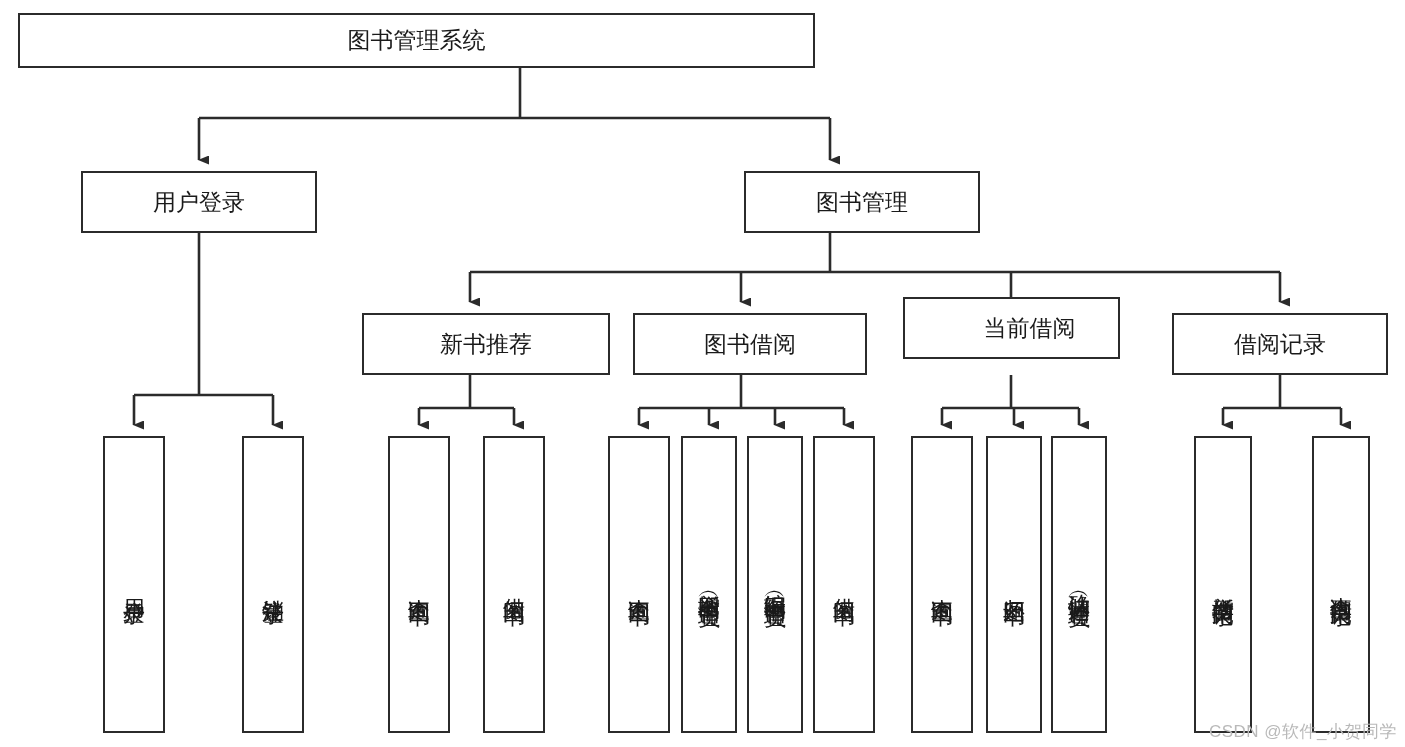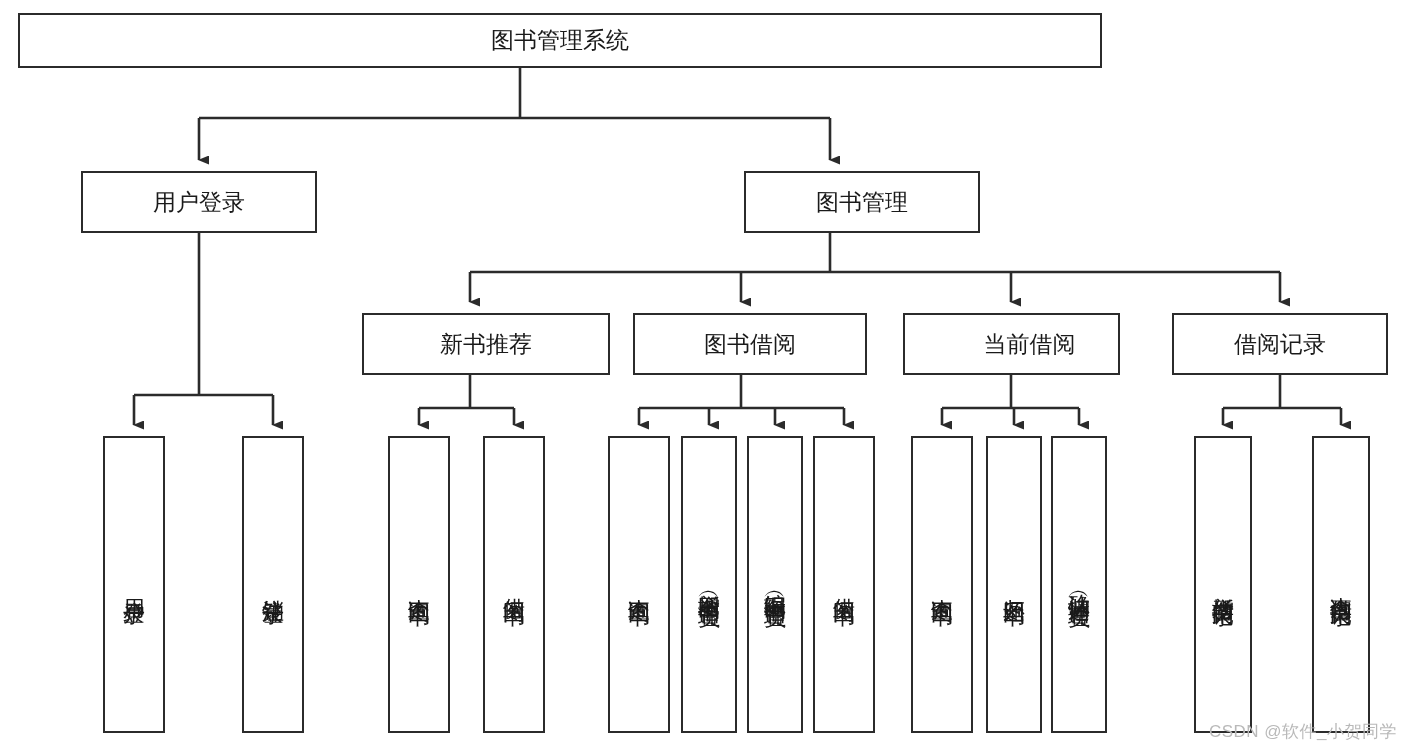--- a/index.html
+++ b/index.html
@@ -126,38 +126,38 @@
     </g>
 
     <g stroke="#2b2b2b" stroke-width="2.6" fill="none">
       <path d="M1280,375 L1280,408"></path>
       <path d="M1223,408 L1341,408"></path>
       <path d="M1223,408 L1223,425" marker-end="url(#arrowhead)"></path>
       <path d="M1341,408 L1341,425" marker-end="url(#arrowhead)"></path>
     </g>
   </svg>
 
-  <div class="node-box horizontal" style="left: 18px; top: 13px; width: 1084px; height: 55px;">
+  <div class="node-box horizontal" style="left: 18px; top: 13px; width: 797px; height: 55px;">
     <span class="node-label">图书管理系统</span>
   </div>
 
   <div class="node-box horizontal" style="left: 81px; top: 171px; width: 236px; height: 62px;">
     <span class="node-label">用户登录</span>
   </div>
   <div class="node-box horizontal" style="left: 712px; top: 171px; width: 236px; height: 62px; margin-left: 32px;">
     <span class="node-label">图书管理</span>
   </div>
 
   <div class="node-box horizontal" style="left: 362px; top: 313px; width: 248px; height: 62px;">
     <span class="node-label">新书推荐</span>
   </div>
   <div class="node-box horizontal" style="left: 633px; top: 313px; width: 234px; height: 62px;">
     <span class="node-label">图书借阅</span>
   </div>
-  <div class="node-box horizontal" style="left: 903px; top: 313px; width: 217px; height: 62px; padding-left: 36px;">
+  <div class="node-box horizontal" style="left: 903px; top: 297px; width: 217px; height: 62px; padding-left: 36px;">
     <span class="node-label">当前借阅</span>
   </div>
   <div class="node-box horizontal" style="left: 1172px; top: 313px; width: 216px; height: 62px;">
     <span class="node-label">借阅记录</span>
   </div>
 
   <div class="node-box vertical" style="left: 103px; top: 436px; width: 62px; height: 297px;">
     <span class="node-label">用户登录</span>
   </div>
   <div class="node-box vertical" style="left: 242px; top: 436px; width: 62px; height: 297px;">

